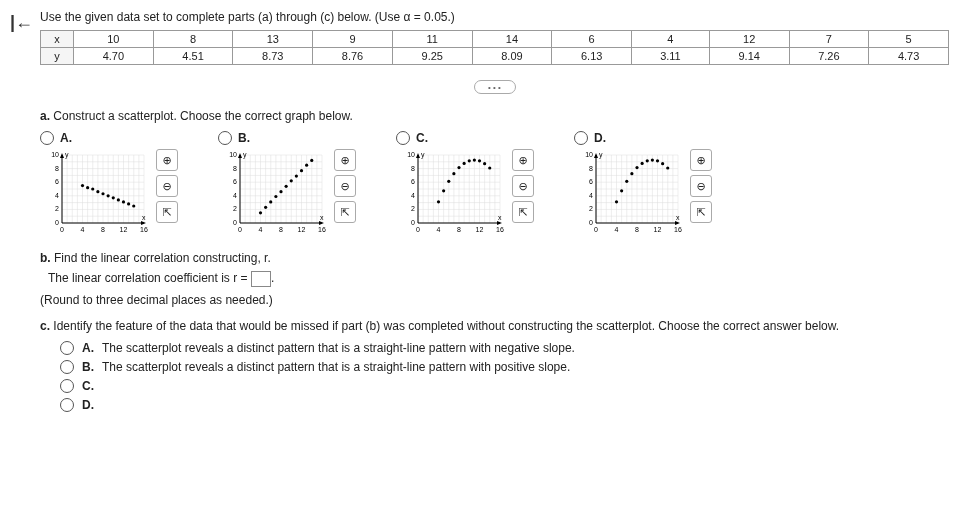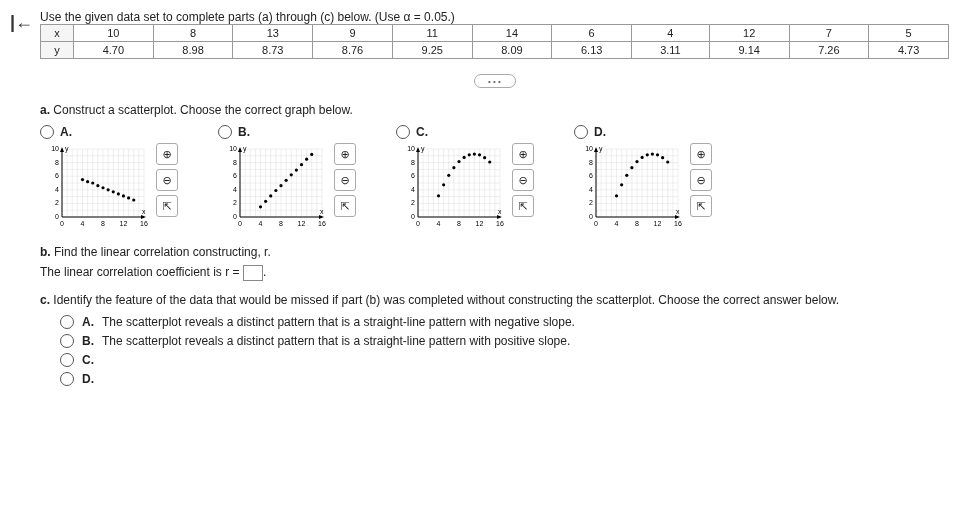--- a/index.html
+++ b/index.html
@@ -1,34 +1,34 @@
 <!DOCTYPE html>
 <html><head>
 <meta charset="utf-8">
 <style>
 body{margin:0;font-family:Arial,sans-serif;font-size:12px;color:#222;background:#fff;width:959px}
 .container{padding:10px 10px 10px 40px;position:relative}
 .back-icon{position:absolute;left:10px;top:12px;font-size:18px;font-weight:bold;color:#333;cursor:pointer}
-.prompt{margin-bottom:0}
+.prompt{margin-bottom:6px}
 table.data{border-collapse:collapse;width:100%;font-size:11px}
 table.data td,table.data th{border:1px solid #999;padding:2px 6px;text-align:center;font-weight:normal}
 table.data th{background:#f5f5f5;width:20px}
 .expand{display:flex;justify-content:center;margin:15px 0}
 .expand-btn{border:1px solid #aaa;border-radius:10px;width:40px;height:12px;display:flex;align-items:center;justify-content:center;font-size:8px;color:#666;cursor:pointer;background:#fff}
 .section{margin:12px 0}
 .options{display:flex;gap:40px;margin-top:8px}
 .option{position:relative}
 .opt-label{display:flex;align-items:center;gap:6px;margin-bottom:4px}
 .radio{width:12px;height:12px;border:1px solid #555;border-radius:50%;cursor:pointer}
 .chart-wrap{position:relative;display:flex;gap:6px;align-items:flex-start}
 .chart{width:110px;height:90px}
 .chart-controls{display:flex;flex-direction:column;gap:4px}
 .ctrl{width:20px;height:20px;border:1px solid #aaa;border-radius:3px;display:flex;align-items:center;justify-content:center;font-size:11px;cursor:pointer;background:#fff}
 svg{display:block}
-.answer-line{margin:6px 0}
+.answer-line{margin:6px 8px}
 .input-box{display:inline-block;width:18px;height:14px;border:1px solid #888;vertical-align:middle;background:#fff}
 .sub-options{margin:8px 0 8px 20px}
 .sub-opt{display:flex;align-items:center;gap:8px;margin:5px 0}
 .bold{font-weight:bold}
 </style>
 </head>
 <body>
 
 <div class="container">
 <div class="back-icon">|←</div>
@@ -46,21 +46,21 @@
           <td>14</td>
           <td>6</td>
           <td>4</td>
           <td>12</td>
           <td>7</td>
           <td>5</td>
         </tr>
 <tr id="row-y">
           <th>y</th>
           <td>4.70</td>
-          <td>8.98</td>
+          <td>4.51</td>
           <td>8.73</td>
           <td>8.76</td>
           <td>9.25</td>
           <td>8.09</td>
           <td>6.13</td>
           <td>3.11</td>
           <td>9.14</td>
           <td>7.26</td>
           <td>4.73</td>
         </tr>
@@ -370,20 +370,21 @@
         </div>
       </div>
 </div>
 
 <div class="section">
 <span class="bold">b.</span>
 <span>Find the linear correlation constructing, r.</span>
 <div class="answer-line">
 <span>The linear correlation coefficient is r = </span><span class="input-box"></span>.
 </div>
+<div>(Round to three decimal places as needed.)</div>
 </div>
 
 <div class="section">
 <span class="bold">c.</span>
 <span>Identify the feature of the data that would be missed if part (b) was completed without constructing the scatterplot. Choose the correct answer below.</span>
 <div class="sub-options">
 <div class="sub-opt">
           <span class="radio"></span>
           <span class="bold">A.</span>
           <span>The scatterplot reveals a distinct pattern that is a straight-line pattern with negative slope.</span>

